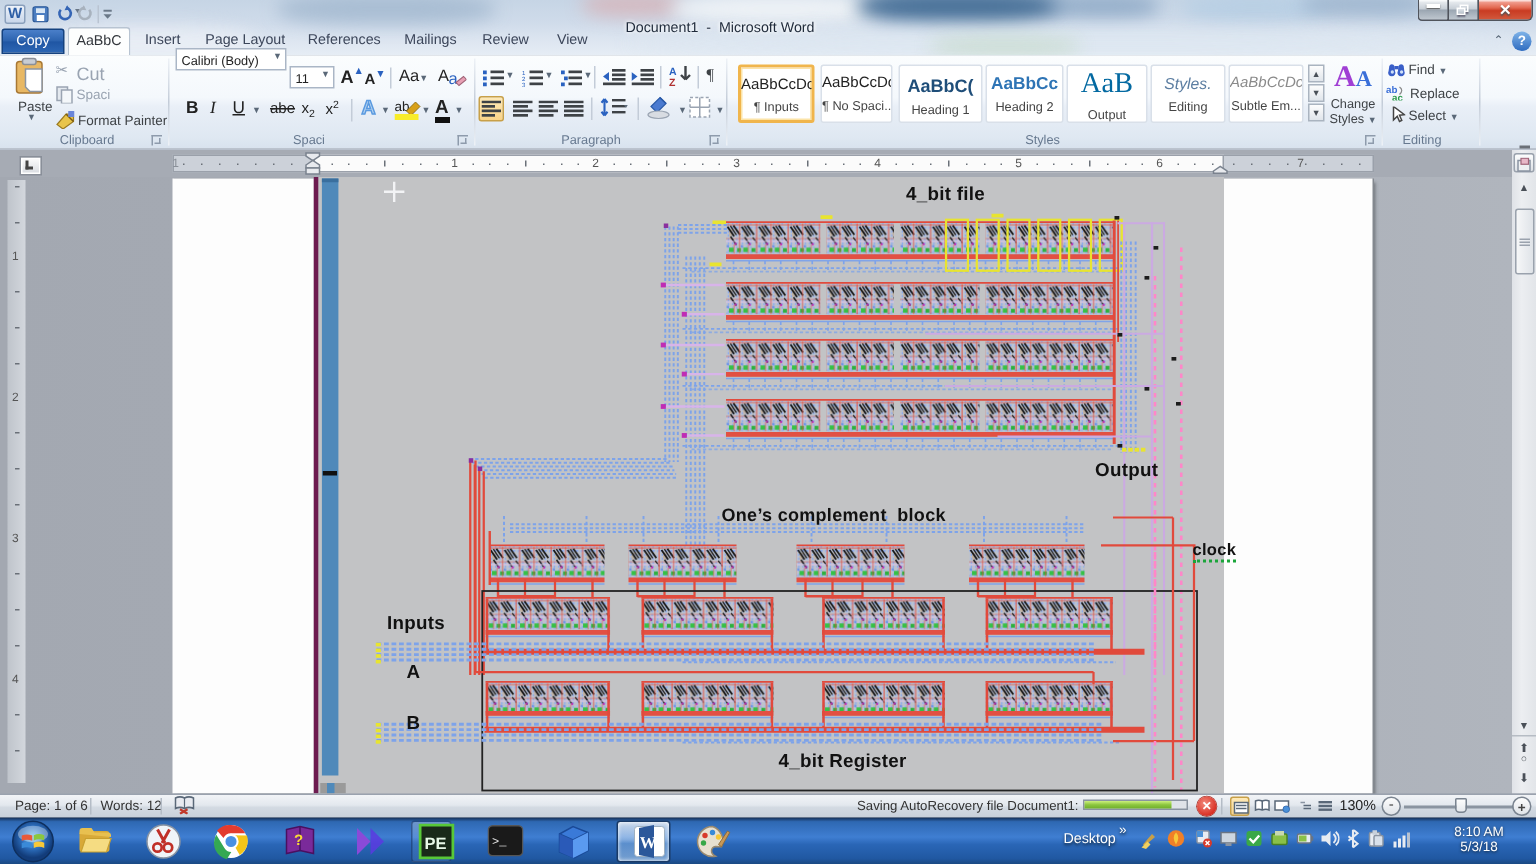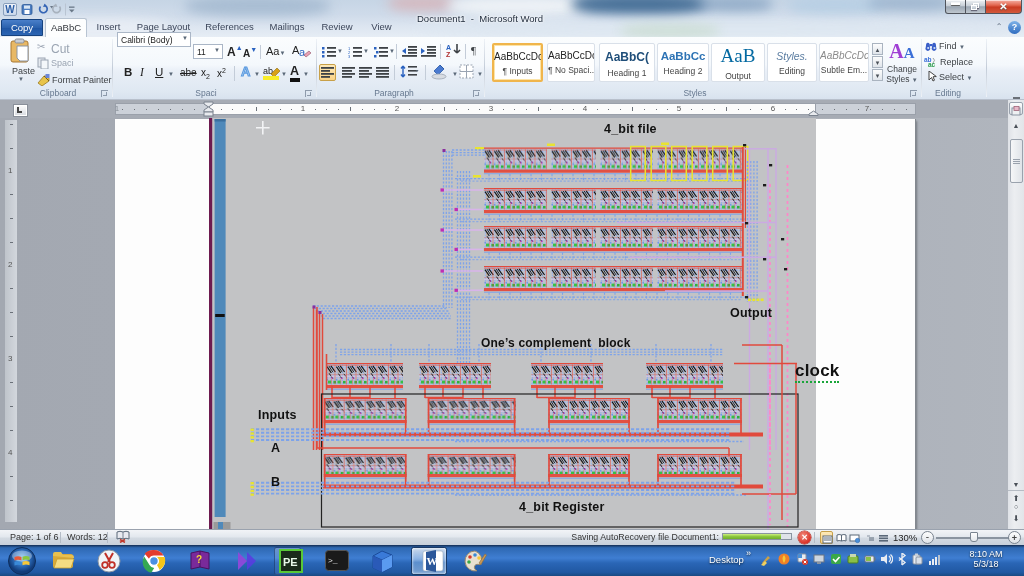--- a/index.html
+++ b/index.html
@@ -863,21 +863,21 @@
 <line x1="587" y1="245.5" x2="587" y2="376" stroke="#e14a3c" stroke-width="1.5" opacity="1"></line>
 <line x1="573" y1="227" x2="573" y2="402" stroke="#e14a3c" stroke-width="1.5" opacity="1"></line>
 <line x1="533" y1="376" x2="587" y2="376" stroke="#e14a3c" stroke-width="1.5" opacity="1"></line>
 <line x1="533" y1="227" x2="573" y2="227" stroke="#e14a3c" stroke-width="1.3" opacity="1"></line>
 <line x1="561" y1="250" x2="561" y2="407" stroke="#ff86c9" stroke-width="1.7" stroke-dasharray="3,3" opacity="1"></line>
   </svg>
 
 <div class="clabel" style="left:604px;top:122px">4_bit file</div>
 <div class="clabel" style="left:730px;top:306px">Output</div>
 <div class="clabel" style="left:481px;top:336px;font-size:12px">One’s complement&nbsp; block</div>
-<div class="clabel" style="left:795px;top:361px;font-size:17px;border-bottom:2px dotted #1aa53a">clock</div>
+<div class="clabel" style="left:795px;top:361px;font-size:11px;border-bottom:2px dotted #1aa53a">clock</div>
 <div class="clabel" style="left:258px;top:408px">Inputs</div>
 <div class="clabel" style="left:271px;top:441px">A</div>
 <div class="clabel" style="left:271px;top:475px">B</div>
 <div class="clabel" style="left:519px;top:500px">4_bit Register</div>
 
 <svg class="ab" style="left:256px;top:121px" width="14" height="14" xmlns="http://www.w3.org/2000/svg">
     <path d="M6 0 h1.6 v6 h6 v1.6 h-6 v6 h-1.6 v-6 h-6 v-1.6 h6 z" fill="#f4f6f8" opacity=".95"></path>
   </svg>
 
 <div class="ab" id="vsb"></div>

